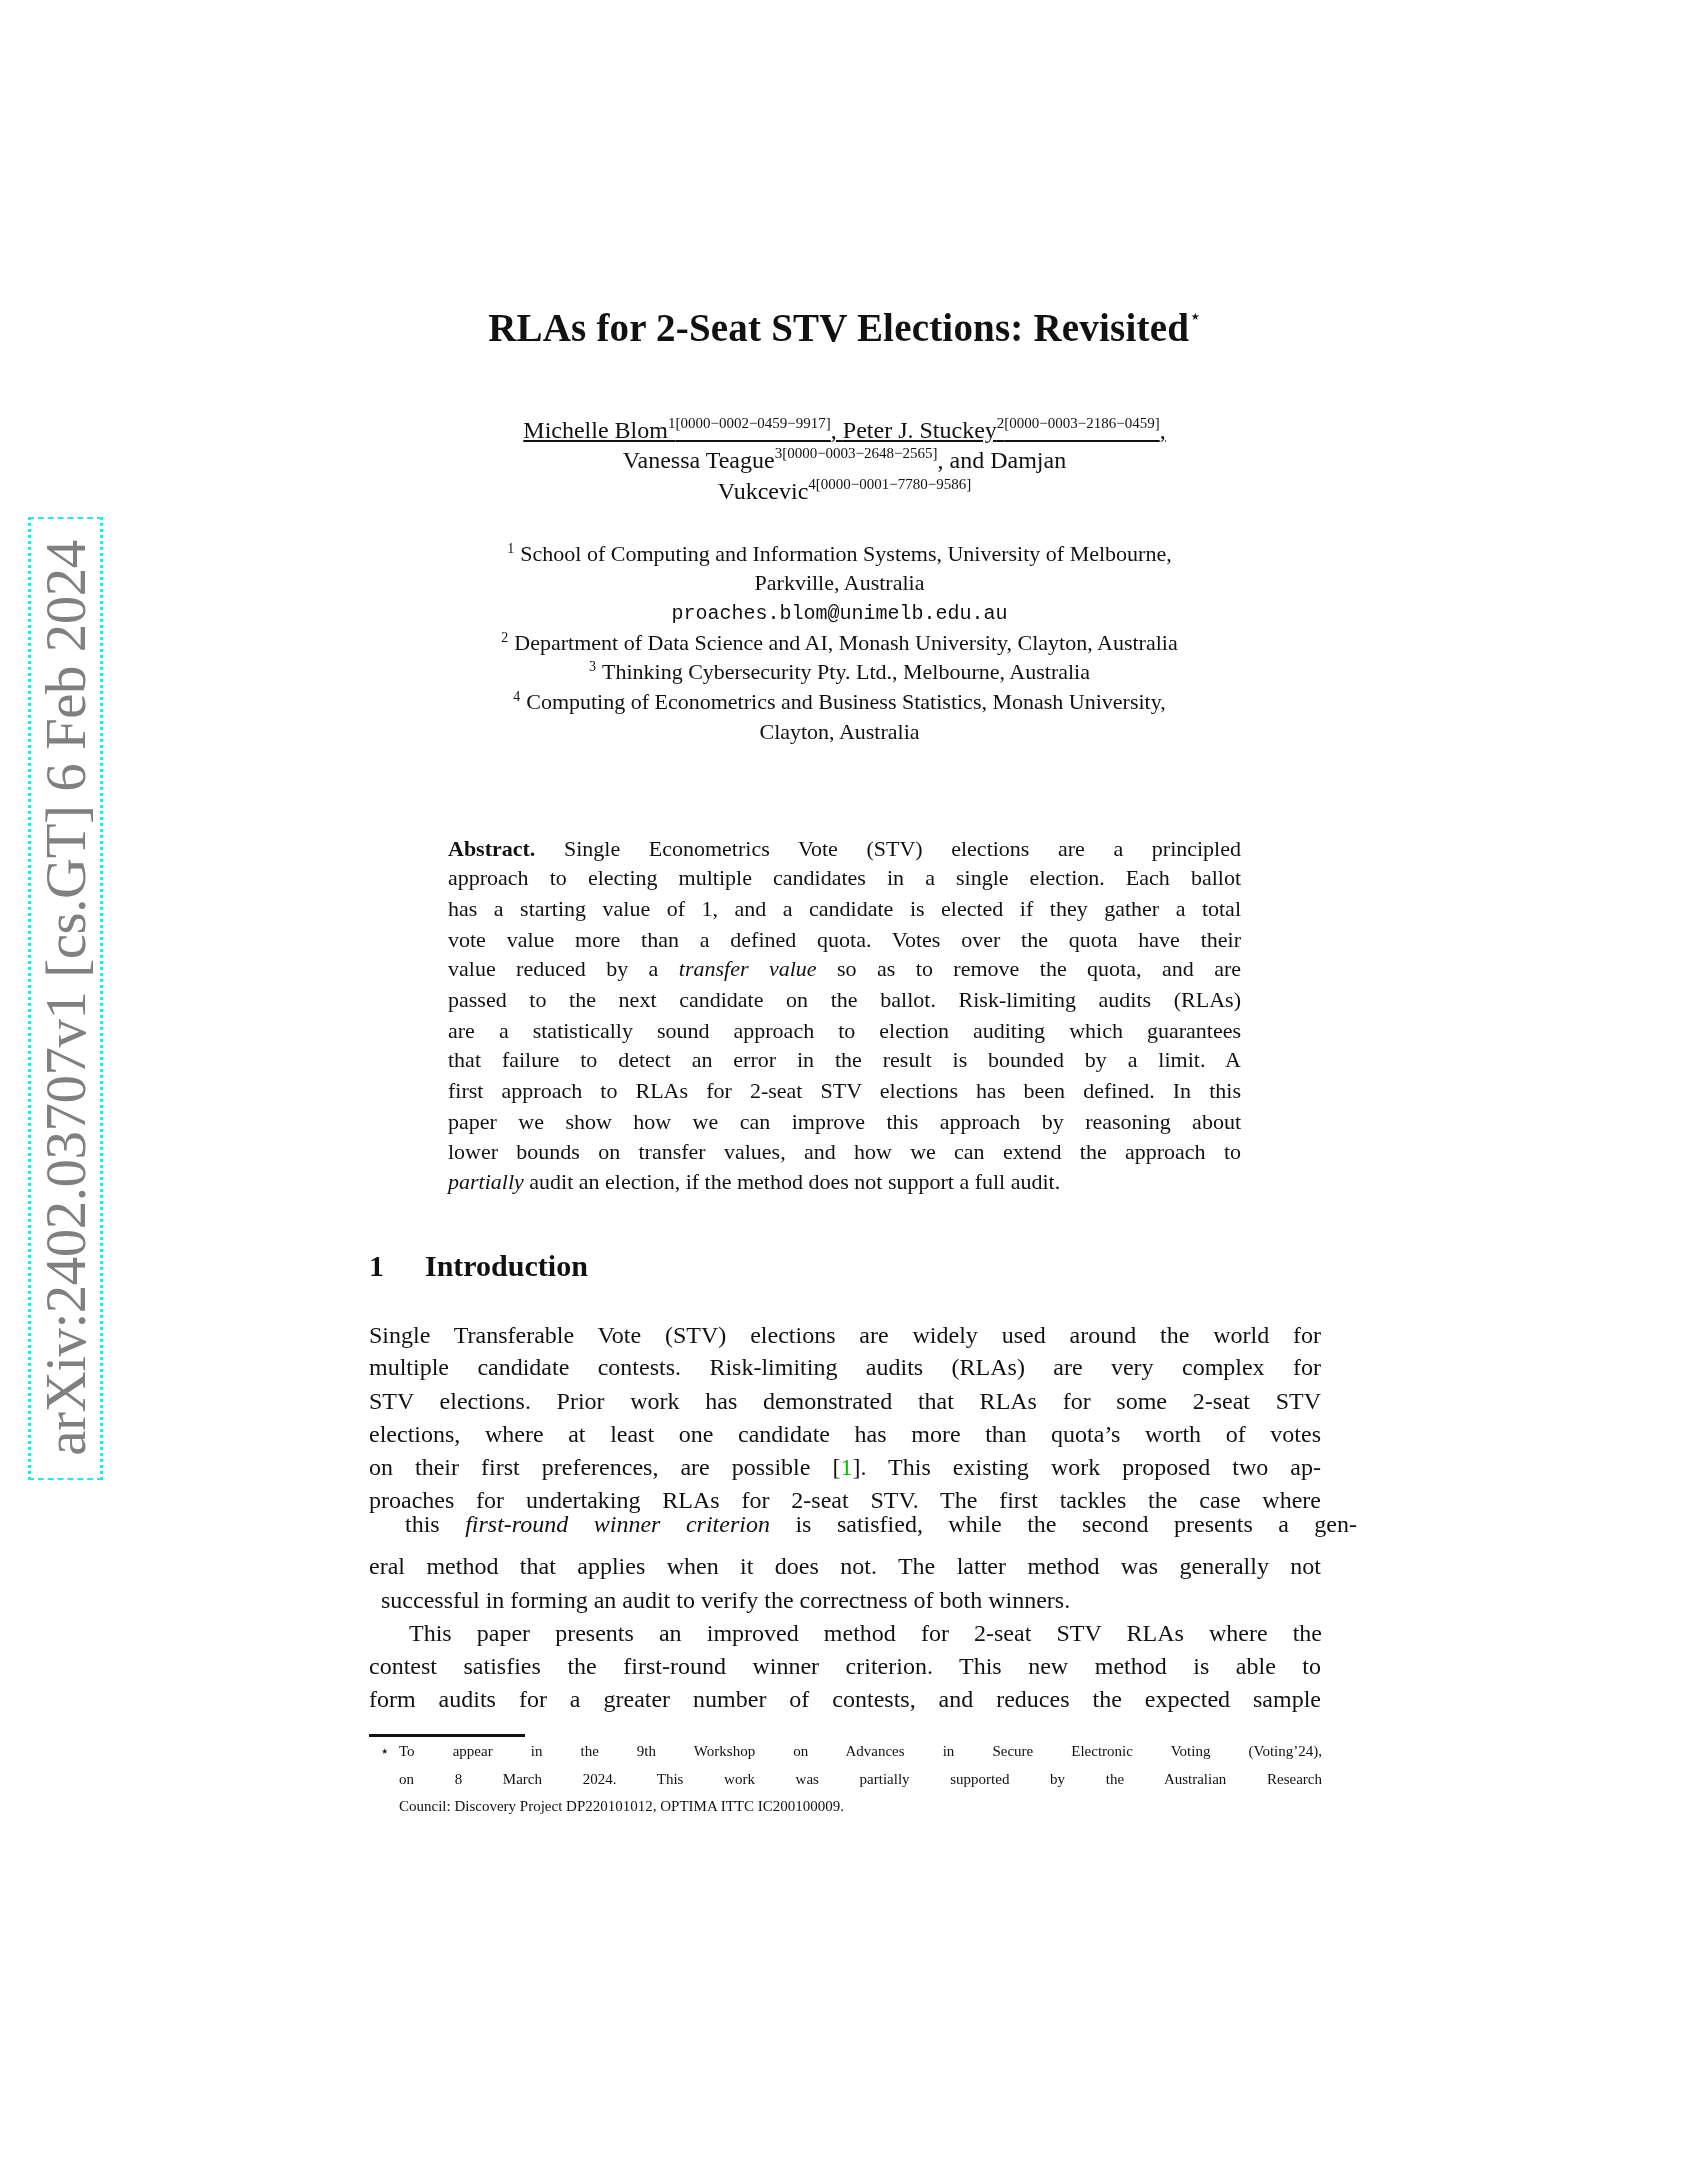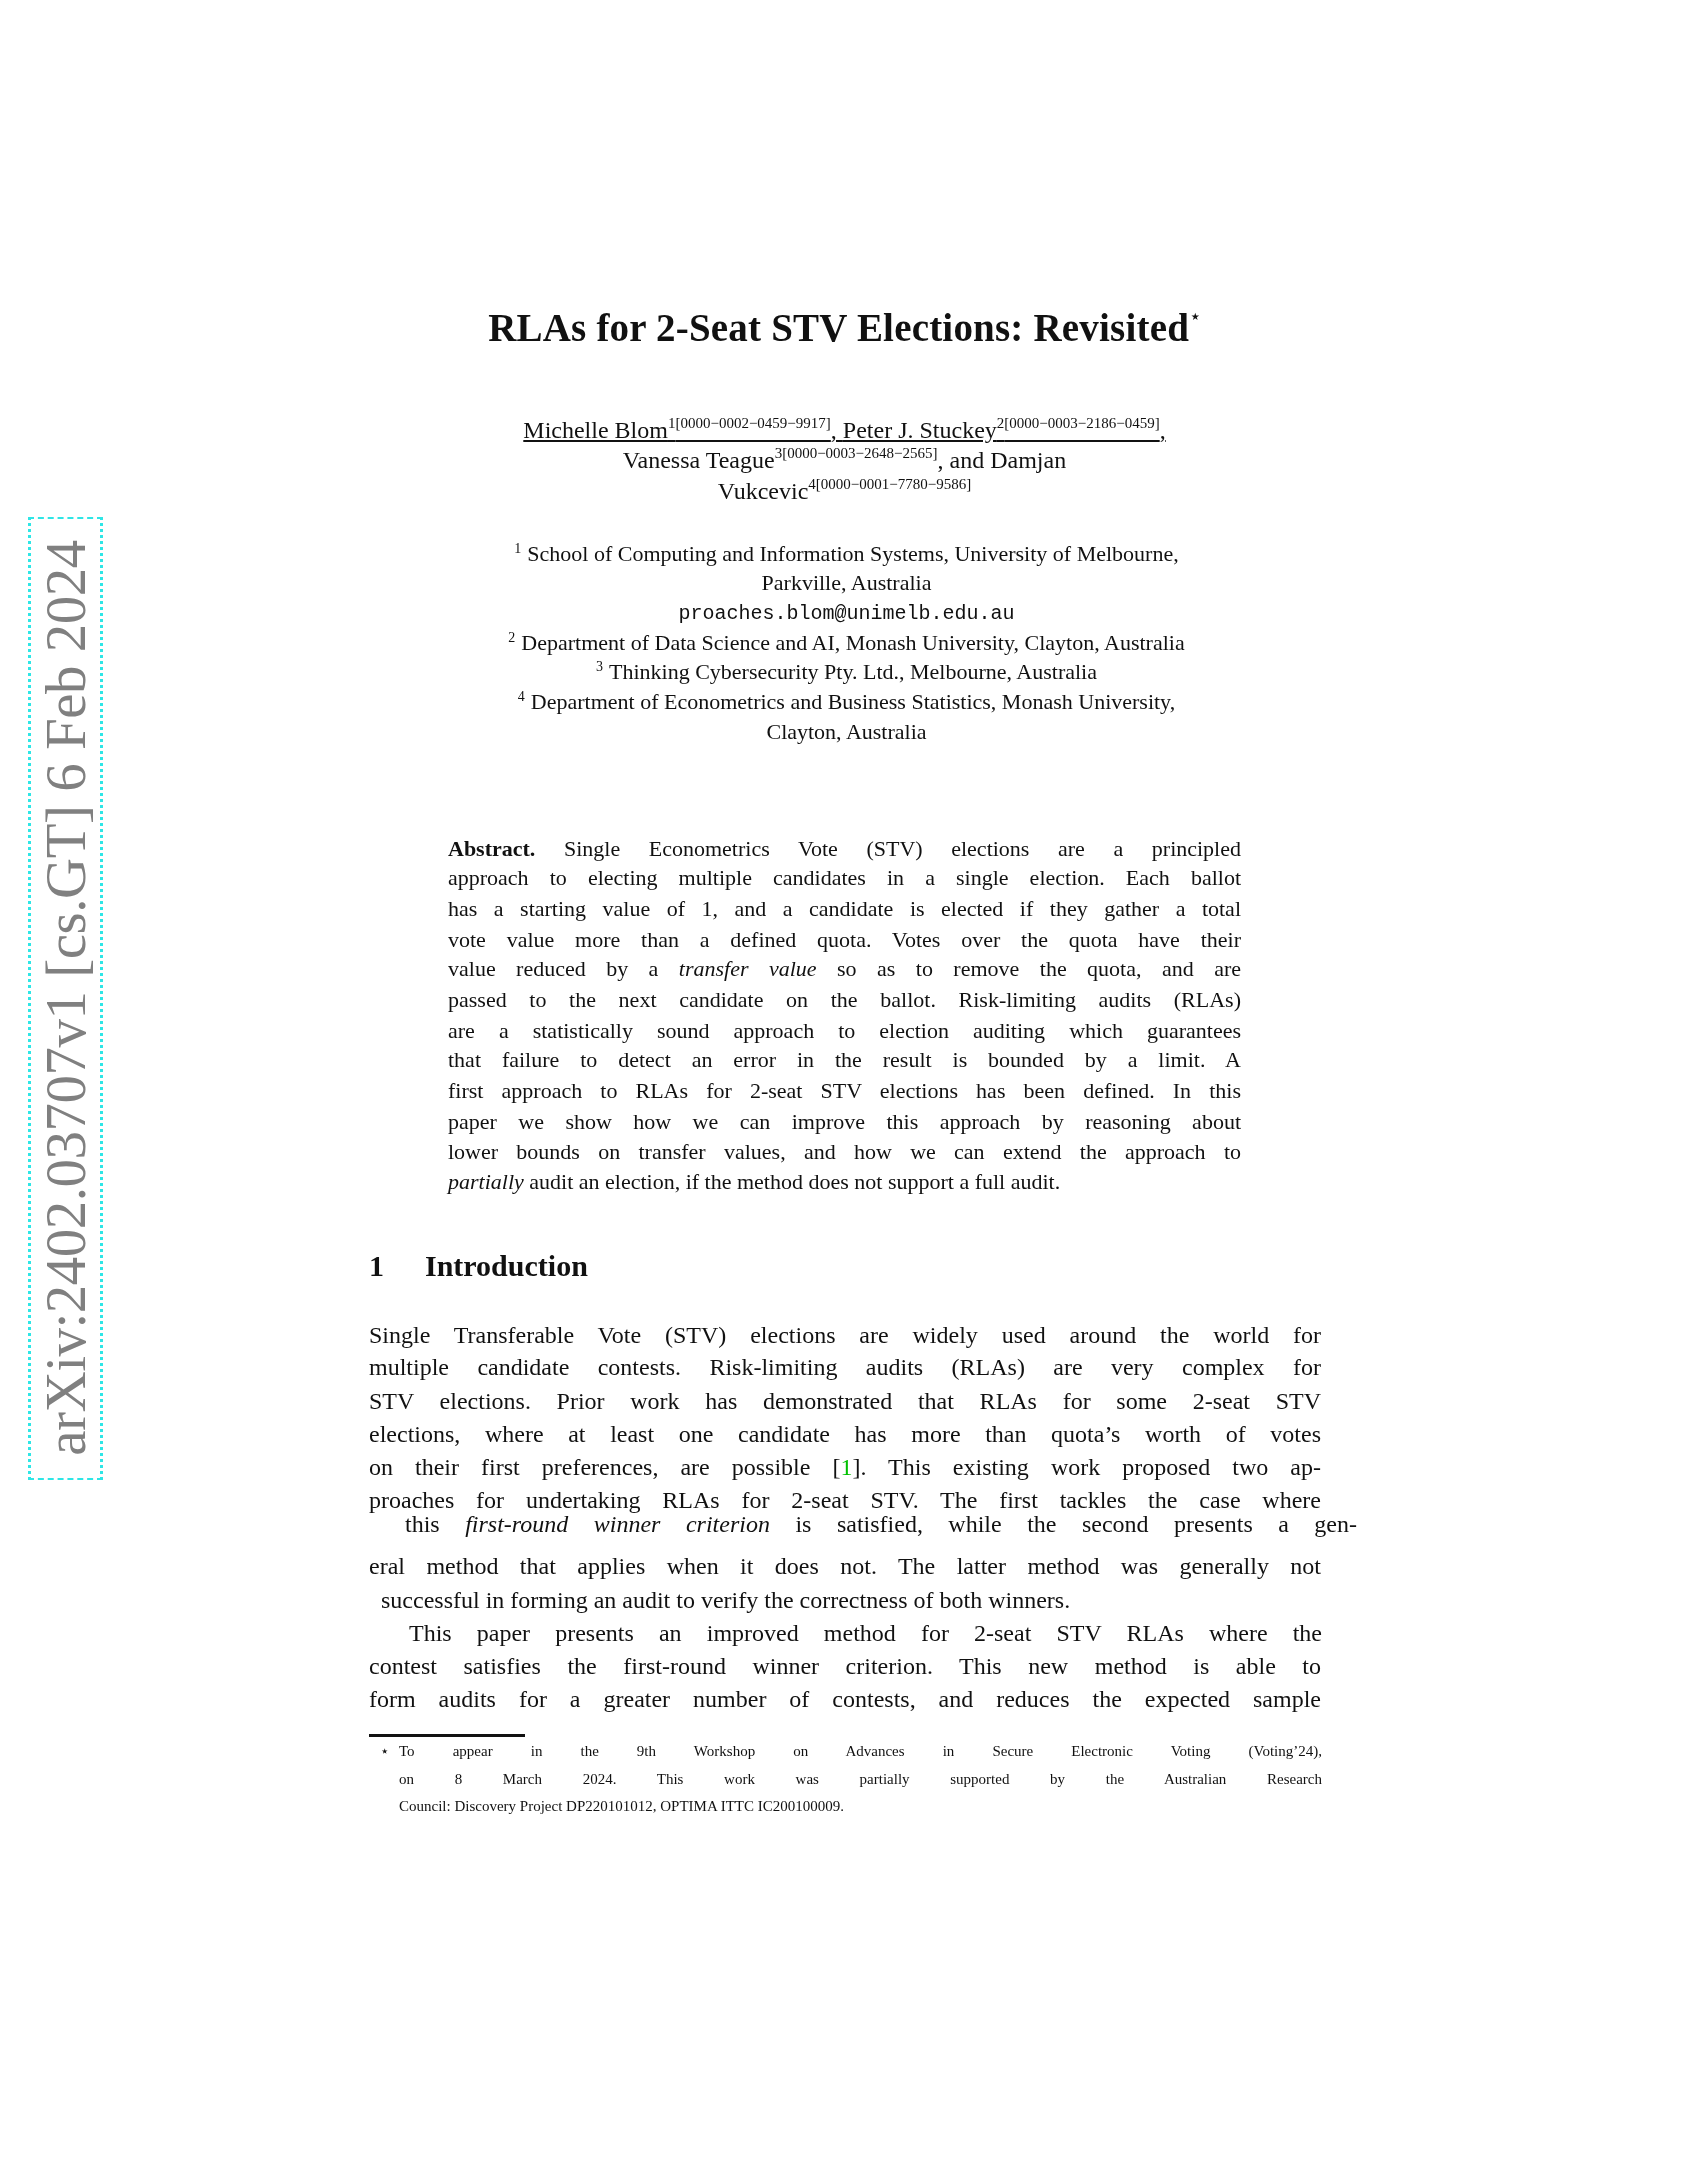--- a/index.html
+++ b/index.html
@@ -3,21 +3,21 @@
 <meta charset="utf-8">
 <style>
   html, body { margin: 0; padding: 0; background: #ffffff; }
   body { width: 1683px; height: 2178px; position: relative; overflow: hidden;
          font-family: "Liberation Serif", "DejaVu Serif", serif; color: #111; }
   .abs { position: absolute; white-space: nowrap; }
   .title { left: 429px; width: 832px; top: 305px; font-size: 39px; font-weight: bold; text-align: center; letter-spacing: 0.2px; }
   .title sup { font-size: 20px; font-weight: normal; position: relative; top: -4px; }
   .authors { left: 297px; width: 1095px; text-align: center; font-size: 24px; }
   .authors sup { font-size: 15px; vertical-align: 0; position: relative; top: -10px; }
-  .affil { left: 299px; width: 1095px; text-align: center; font-size: 22px; }
+  .affil { left: 292px; width: 1095px; text-align: center; font-size: 22px; }
   .affil sup { font-size: 14px; position: relative; top: -8px; margin-right: 6px; vertical-align: 0; }
   .mono { font-family: "Liberation Mono", "DejaVu Sans Mono", monospace; font-size: 20px; }
   .line { position: absolute; text-align: justify; text-align-last: justify; white-space: normal; }
   .line.last { text-align-last: left; }
   .abstract-line { left: 448px; width: 793px; font-size: 22px; height: 30px; }
   .body-line { left: 369px; width: 952px; font-size: 24px; height: 33px; }
   .body-line.indent { left: 369px; padding-left: 40px; width: 913px; }
   .fn-line { left: 399px; width: 923px; font-size: 15px; height: 28px; }
   .bold { font-weight: bold; }
   .cite { color: #00c000; }
@@ -47,21 +47,21 @@
 </div>
 <div class="abs authors" style="top:478px;">
   <span>Vukcevic</span><sup><span>4</span><span>[0000−0001−7780−9586]</span></sup>
 </div>
 
 <div class="abs affil" style="top:541px;"><sup>1</sup><span>School of Computing and Information Systems, University of Melbourne,</span></div>
 <div class="abs affil" style="top:570px;"><span>Parkville, Australia</span></div>
 <div class="abs affil mono" style="top:602px;"><span>proaches.blom@unimelb.edu.au</span></div>
 <div class="abs affil" style="top:630px;"><sup>2</sup><span>Department of Data Science and AI, Monash University, Clayton, Australia</span></div>
 <div class="abs affil" style="top:659px;"><sup>3</sup><span>Thinking Cybersecurity Pty. Ltd., Melbourne, Australia</span></div>
-<div class="abs affil" style="top:689px;"><sup>4</sup><span>Department of Econometrics and Business Statistics, Monash University,</span></div>
+<div class="abs affil" style="top:689px;"><sup>4</sup><span>Computing of Econometrics and Business Statistics, Monash University,</span></div>
 <div class="abs affil" style="top:719px;"><span>Clayton, Australia</span></div>
 
 <div>
   <div class="line abstract-line" style="top:836px;"><span class="bold">Abstract.</span><span> Single Econometrics Vote (STV) elections are a principled</span></div>
   <div class="line abstract-line" style="top:865px;">approach to electing multiple candidates in a single election. Each ballot</div>
   <div class="line abstract-line" style="top:896px;">has a starting value of 1, and a candidate is elected if they gather a total</div>
   <div class="line abstract-line" style="top:927px;">vote value more than a defined quota. Votes over the quota have their</div>
   <div class="line abstract-line" style="top:956px;"><span>value reduced by a </span><i>transfer value</i><span> so as to remove the quota, and are</span></div>
   <div class="line abstract-line" style="top:987px;">passed to the next candidate on the ballot. Risk-limiting audits (RLAs)</div>
   <div class="line abstract-line" style="top:1018px;">are a statistically sound approach to election auditing which guarantees</div>

